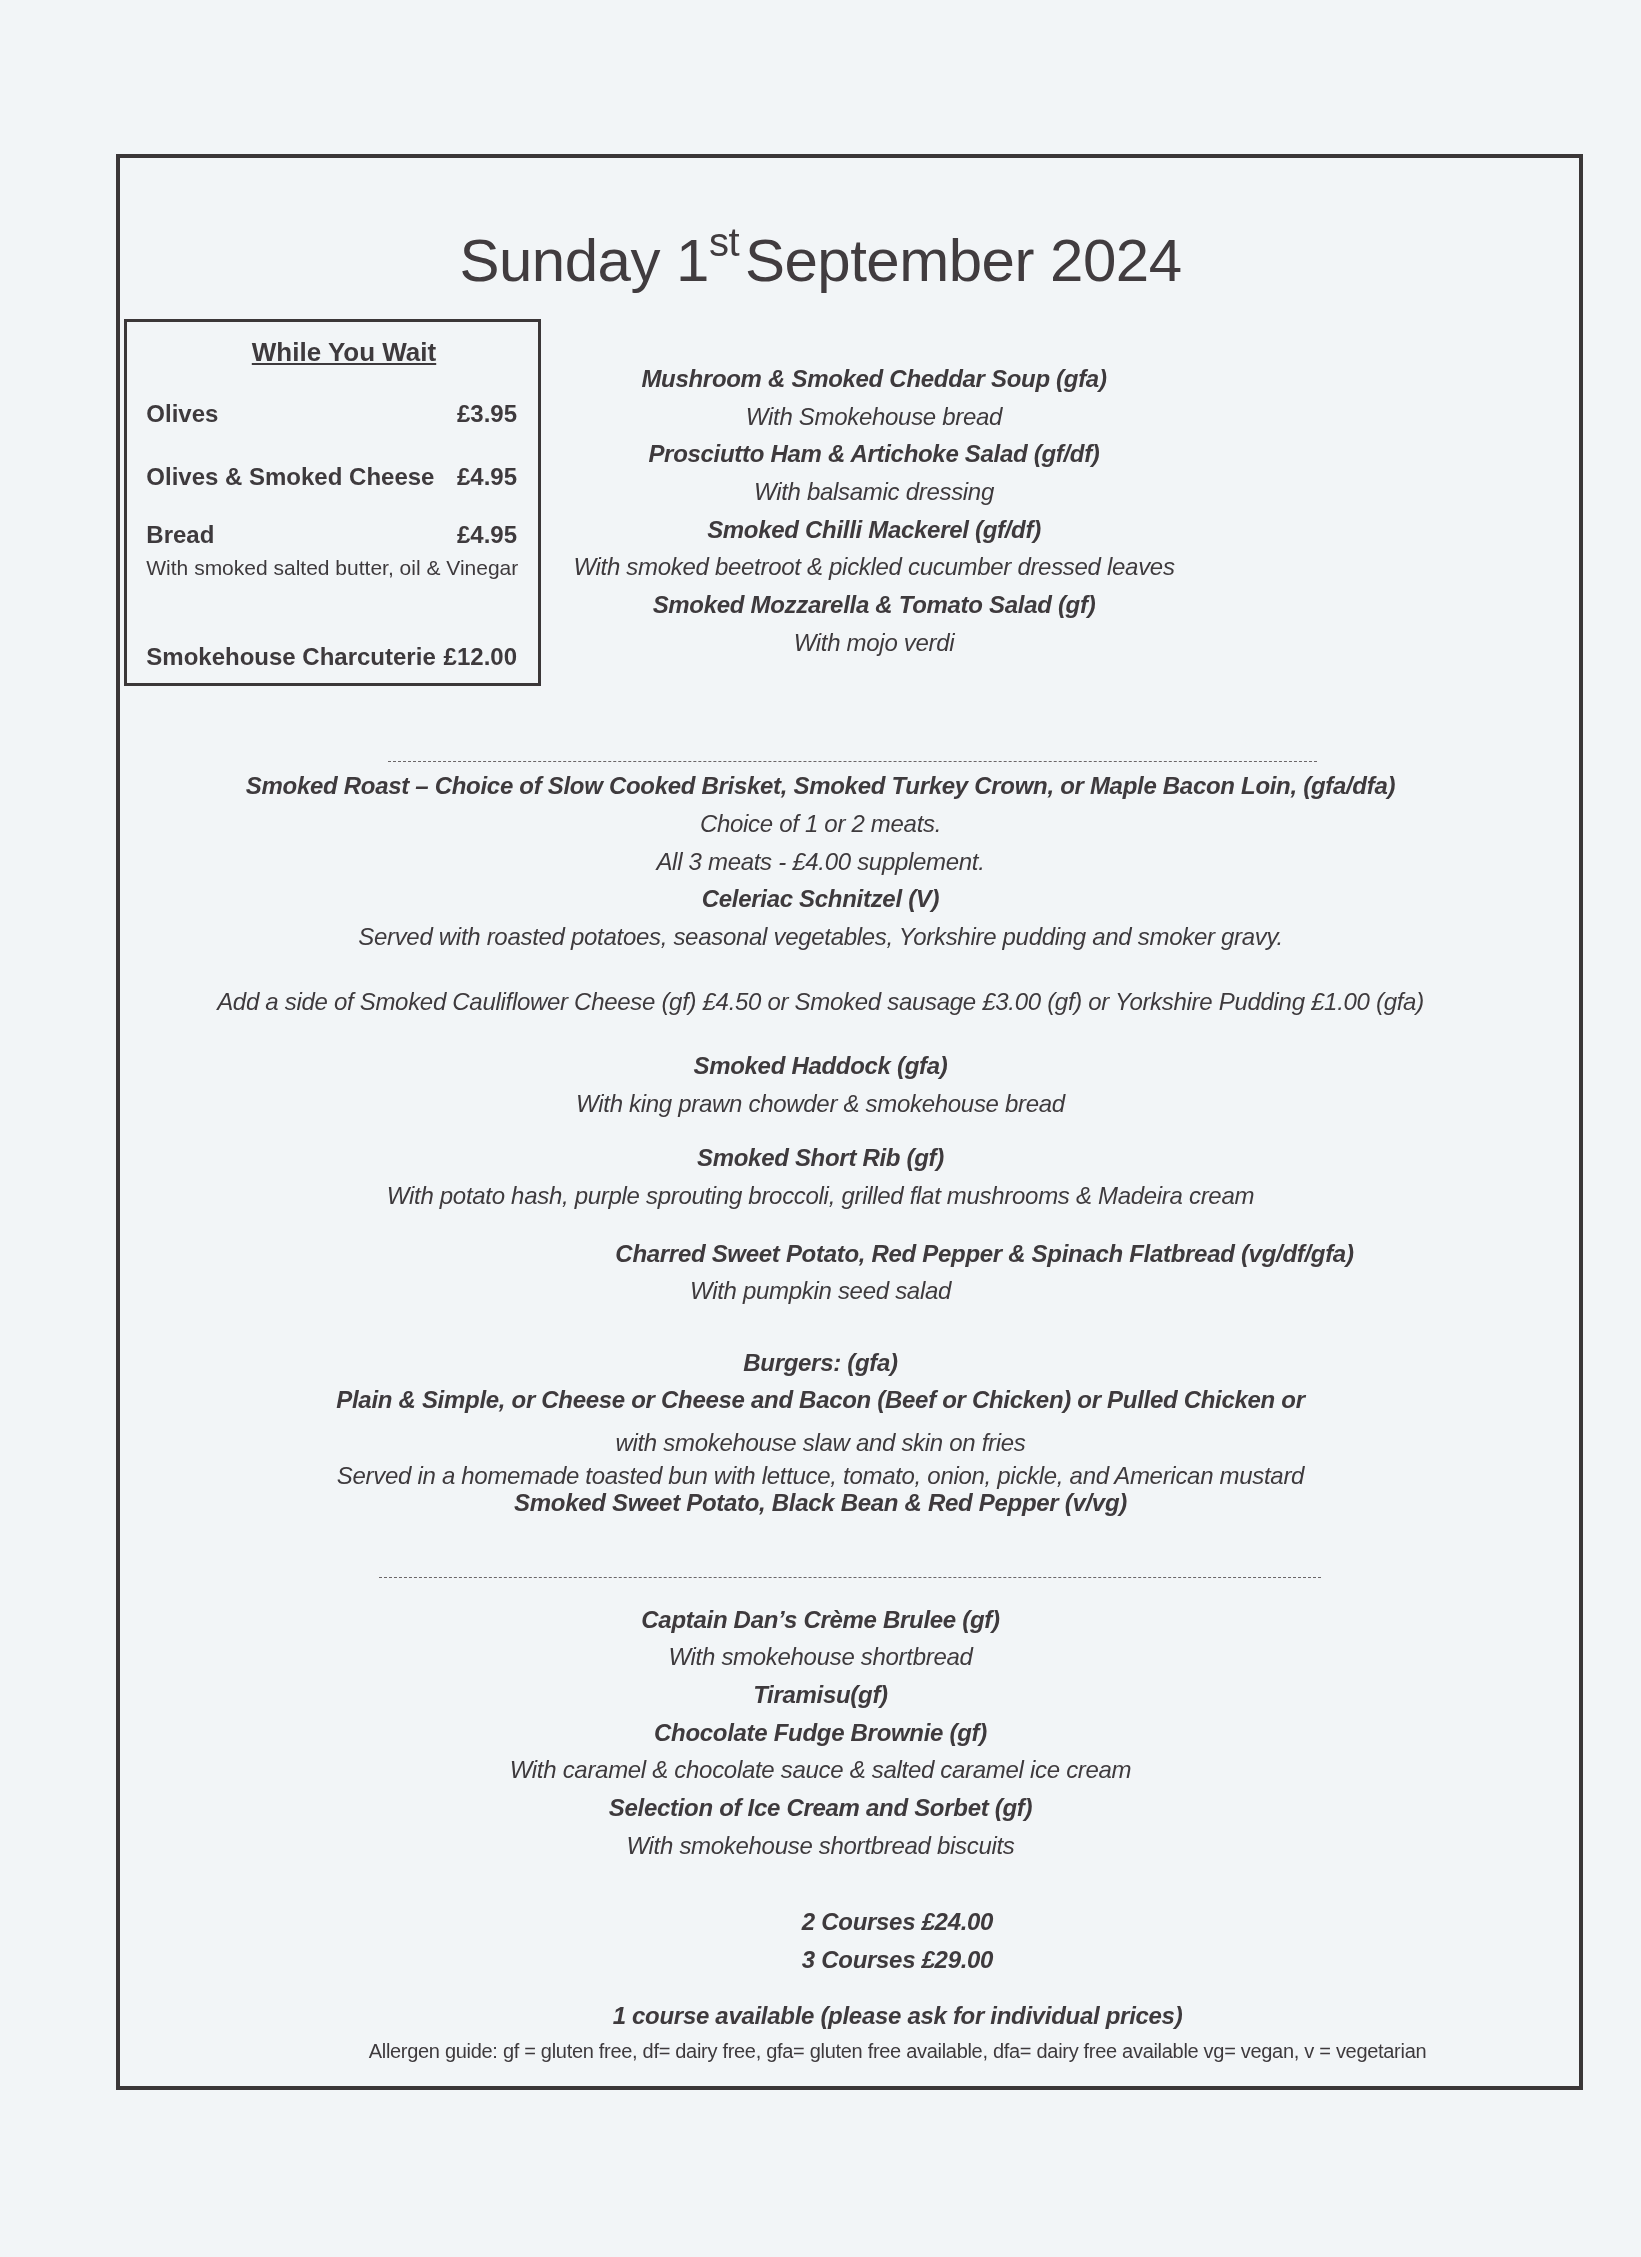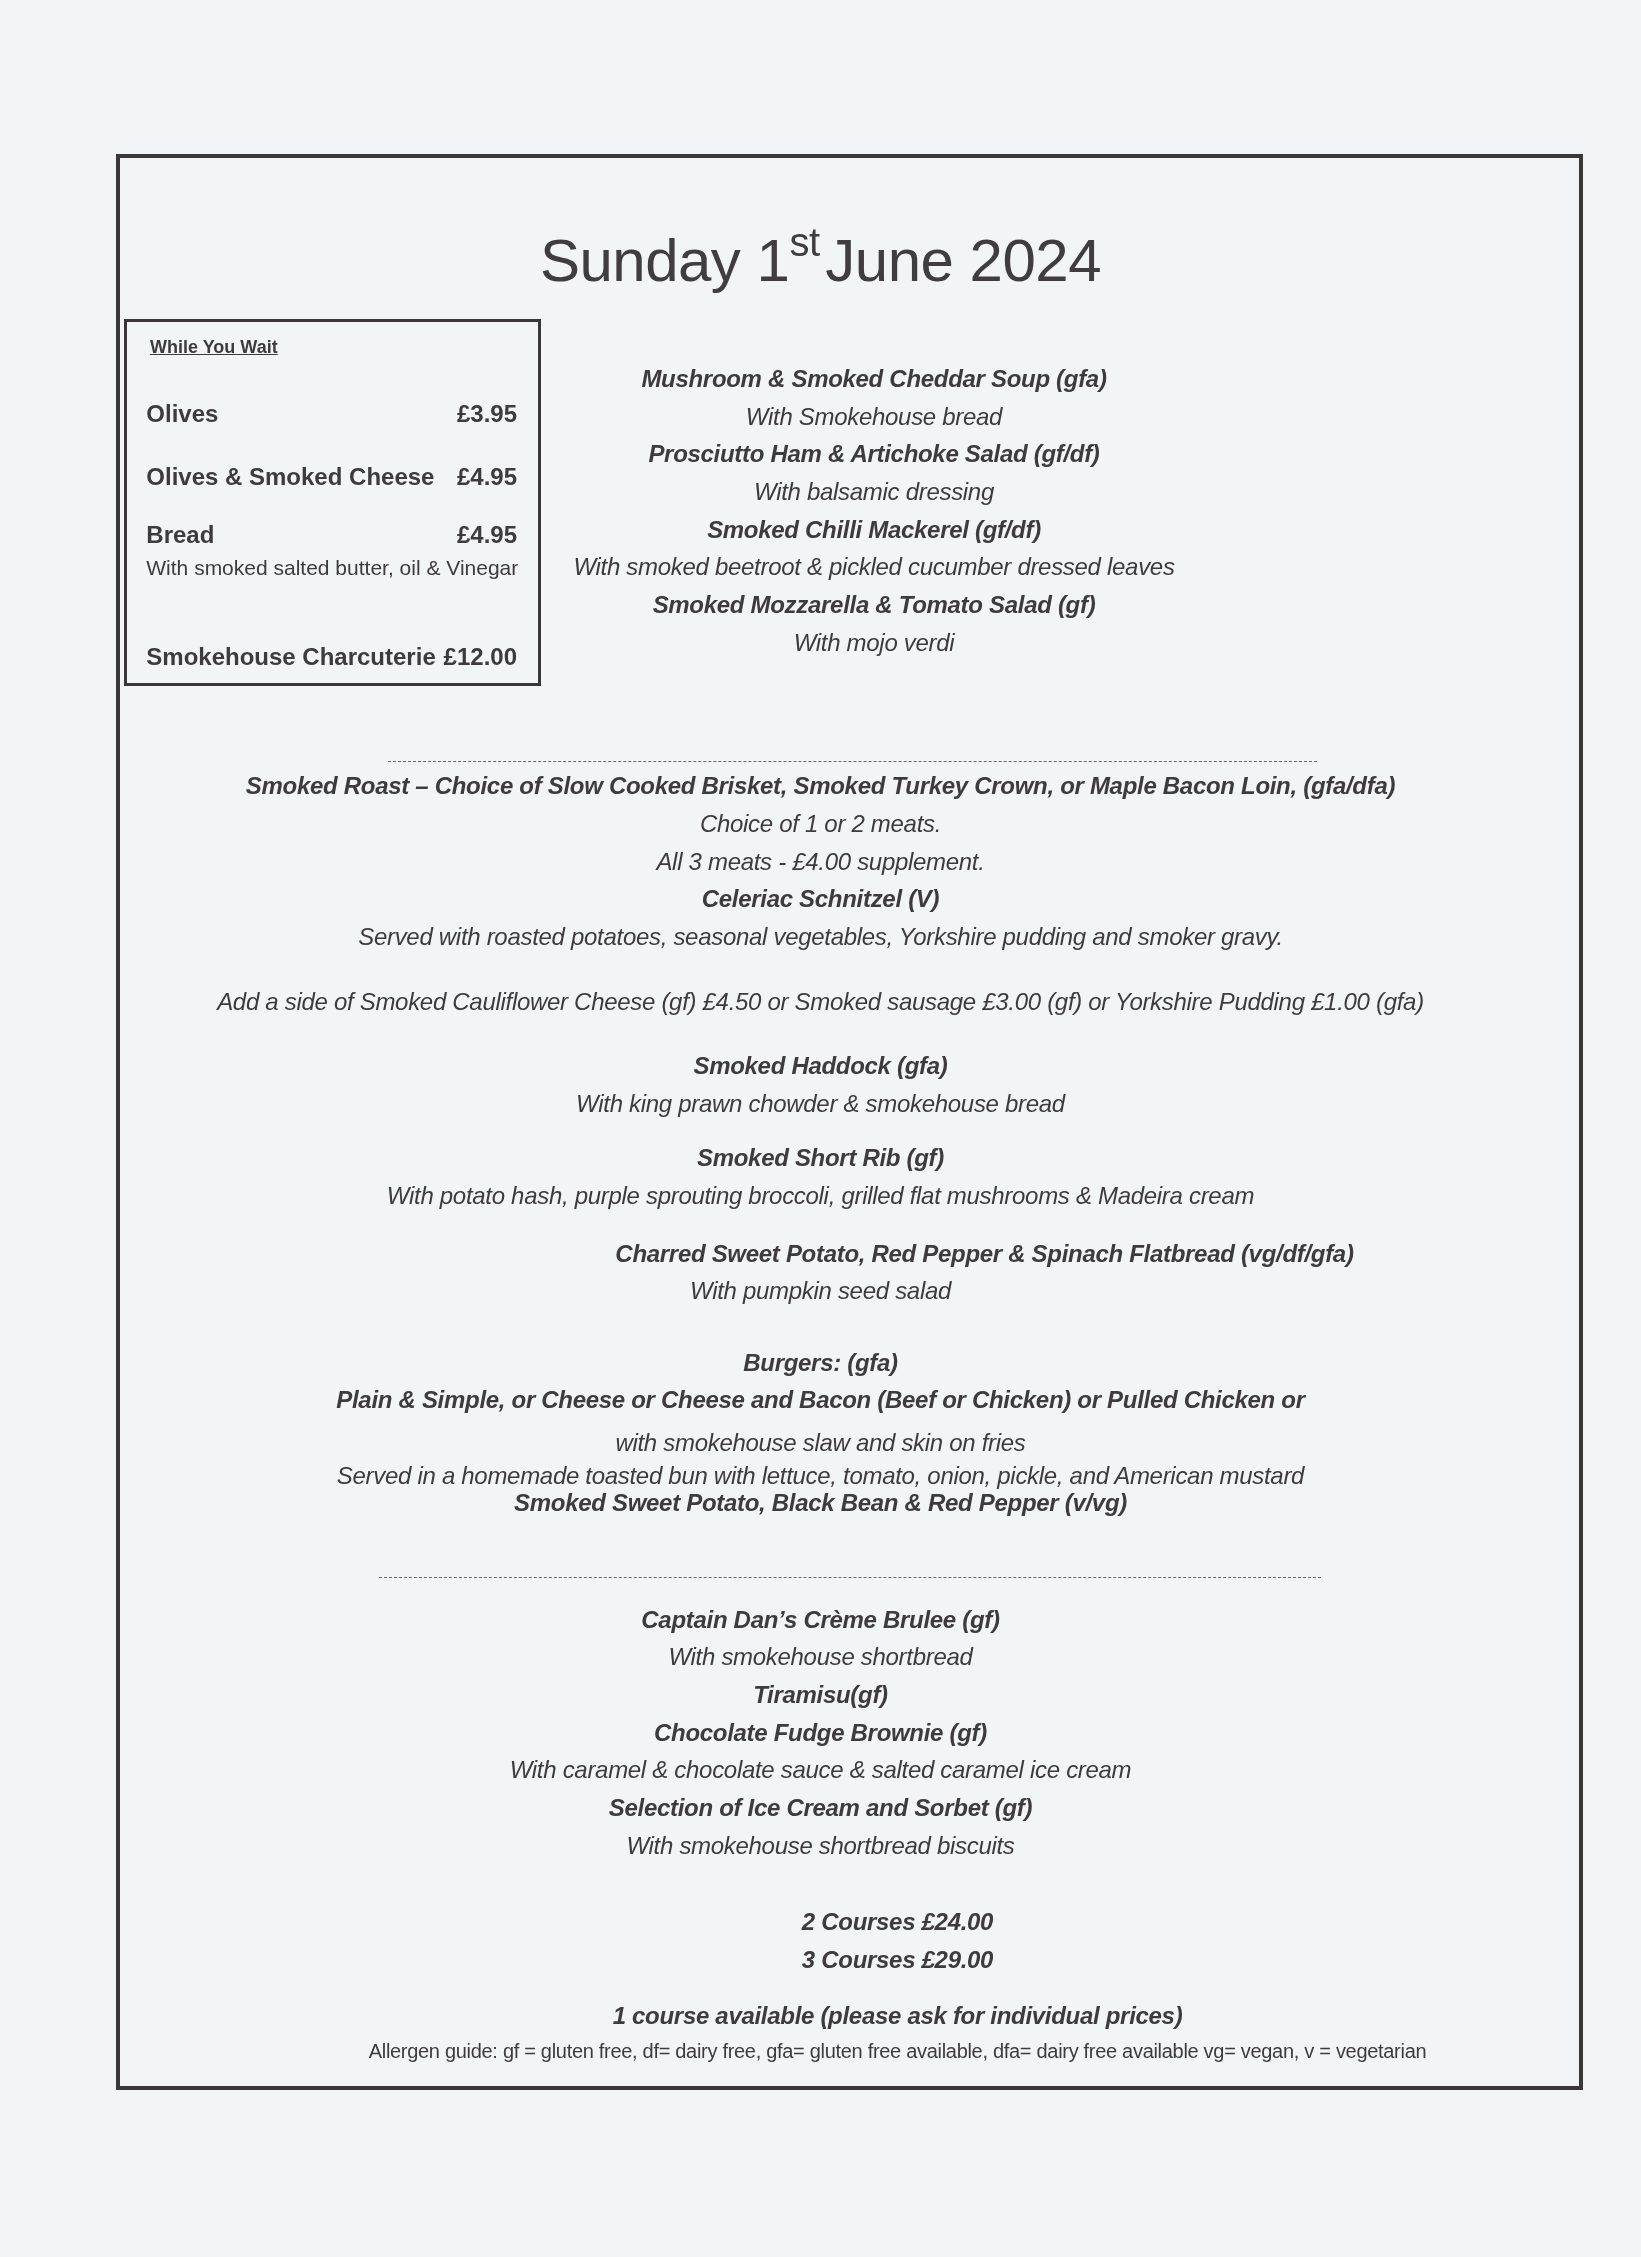--- a/index.html
+++ b/index.html
@@ -30,22 +30,22 @@
   .wait-box {
     position: absolute;
     left: 124px; top: 319px;
     width: 417px; height: 367px;
     border: 3.9px solid #3b3738;
     box-sizing: border-box;
     font-size: 24px;
   }
   .wait-title {
     position: absolute; top: 15.4px; left: 0; right: 0;
-    font-weight: bold; text-decoration: underline;
-    font-size: 18px;
+    text-align: center; font-weight: bold; text-decoration: underline;
+    font-size: 26px;
     padding-left: 23px;
   }
   .wait-row {
     position: absolute; left: 19.3px; right: 21px;
     display: flex; justify-content: space-between;
     font-weight: bold; font-size: 24px;
   }
   .wait-desc {
     position: absolute; left: 19.3px; right: 19.3px;
     font-size: 21px; line-height: 35px;
@@ -61,21 +61,21 @@
     position: absolute; height: 0;
     border-top: 1px dashed #6b6668;
   }
 </style>
 </head>
 <body>
 
 <div class="frame"></div>
 
 <div class="title">
-  <span>Sunday 1</span><sup>st</sup><span>June 2024</span>
+  <span>Sunday 1</span><sup>st</sup><span>September 2024</span>
 </div>
 
 <div class="wait-box">
   <div class="wait-title">While You Wait</div>
   <div class="wait-row" style="top:78px">
     <span>Olives</span>
     <span>£3.95</span>
   </div>
   <div class="wait-row" style="top:141px">
     <span>Olives &amp; Smoked Cheese</span>

